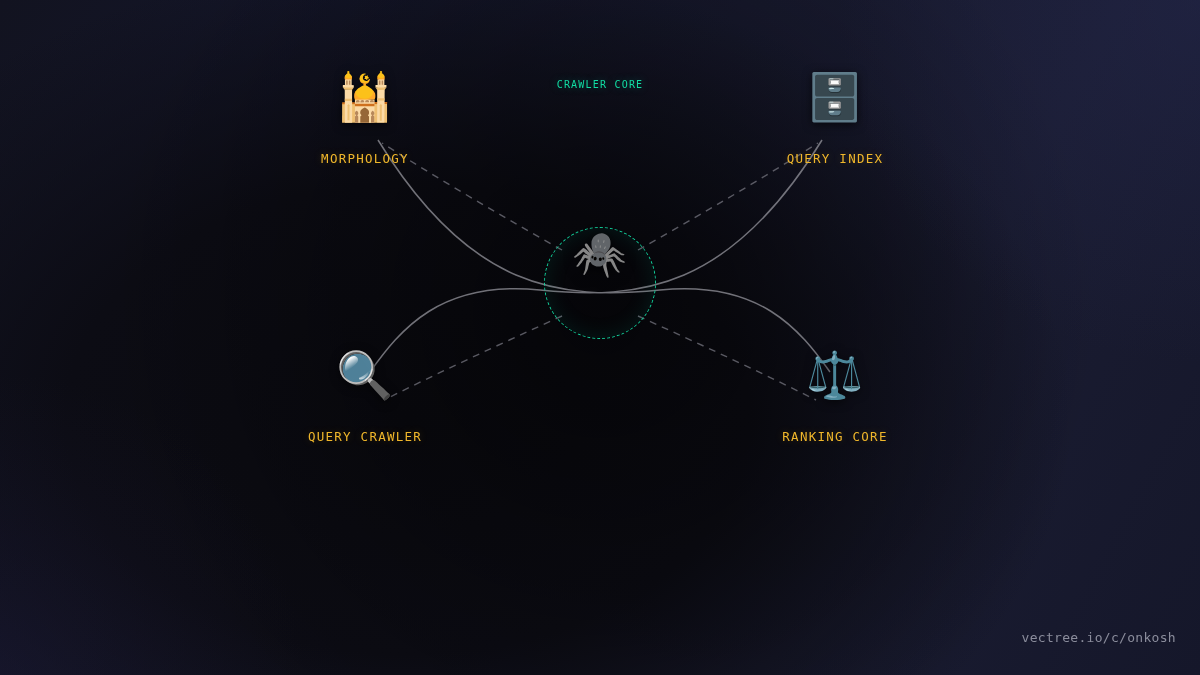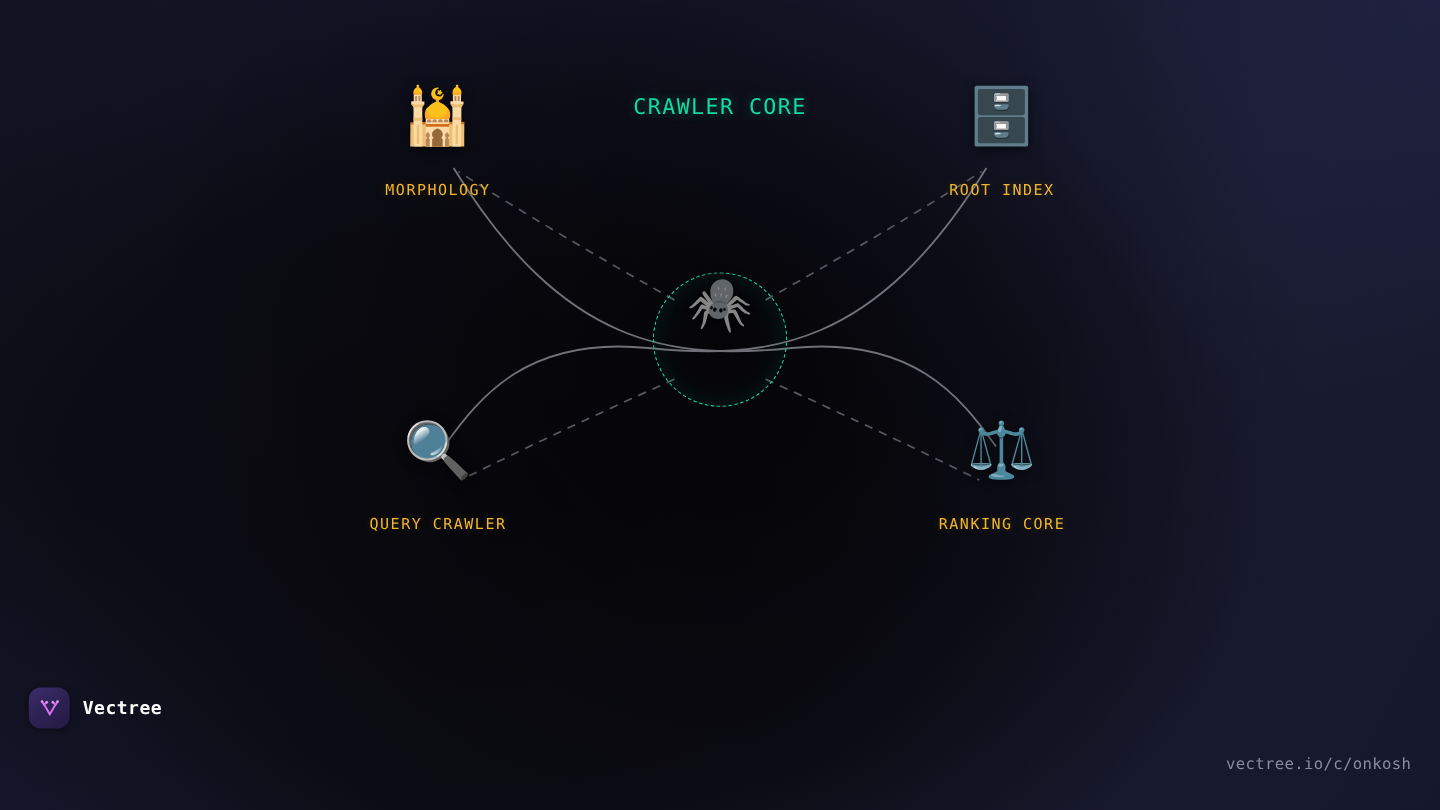--- a/index.html
+++ b/index.html
@@ -82,21 +82,21 @@
     line-height:1;
     margin-top:4px;
     filter:drop-shadow(0 2px 6px rgba(0,0,0,0.7));
     user-select:none;
   }
   #hub-label {
     position:absolute;
     left:50%; top:79px;
     transform:translateX(-50%);
     font-family:"DejaVu Sans Mono", monospace;
-    font-size:18px;
+    font-size:10px;
     letter-spacing:1.2px;
     color:#11dba2;
     white-space:nowrap;
     text-shadow:0 0 9px rgba(17,219,162,0.35);
     text-align:right;
   }
 
   
   #footer {
     position:absolute;
@@ -161,58 +161,38 @@
     </g>
   </svg>
 
   <div class="node" id="node-0" style="left:365px; top:117px;">
     <div class="node-emoji">🕌</div>
     <div class="node-label">MORPHOLOGY</div>
   </div>
 
   <div class="node" id="node-1" style="left:835px; top:117px;">
     <div class="node-emoji">🗄️</div>
-    <div class="node-label">ROOT INDEX</div>
+    <div class="node-label">QUERY INDEX</div>
   </div>
 
   <div class="node" id="node-2" style="left:365px; top:395px;">
     <div class="node-emoji">🔍</div>
     <div class="node-label">QUERY CRAWLER</div>
   </div>
 
   <div class="node" id="node-3" style="left:835px; top:395px;">
     <div class="node-emoji">⚖️</div>
     <div class="node-label">RANKING CORE</div>
   </div>
 
   <div id="hub">
     <div id="hub-emoji">🕷️</div>
   </div>
   <div id="hub-label">CRAWLER CORE</div>
 
   <div id="footer">
 
-    <div id="brand-row">
-      <div id="brand-badge">
-        <svg width="21" height="21" viewBox="0 0 24 24" xmlns="http://www.w3.org/2000/svg">
-          <g stroke="#d86ef0" stroke-width="1.9" fill="none" stroke-linecap="round">
-            <path d="M6.6 8.2 L12 17.4 L17.4 8.2"></path>
-            <path d="M6.6 8.2 L4.7 5.6"></path>
-            <path d="M6.6 8.2 L8.9 6.2"></path>
-            <path d="M17.4 8.2 L19.3 5.6"></path>
-            <path d="M17.4 8.2 L15.1 6.2"></path>
-          </g>
-          <g fill="#e89bf5">
-            <circle cx="4.6" cy="5.2" r="1.25"></circle>
-            <circle cx="9.1" cy="5.9" r="1.25"></circle>
-            <circle cx="19.4" cy="5.2" r="1.25"></circle>
-            <circle cx="14.9" cy="5.9" r="1.25"></circle>
-          </g>
-        </svg>
-      </div>
-      <div id="brand-name">Vectree</div>
-    </div>
 
 
     <div id="footer-url">vectree.io/c/onkosh</div>
   </div>
 
 </div>
 
 </body></html>

